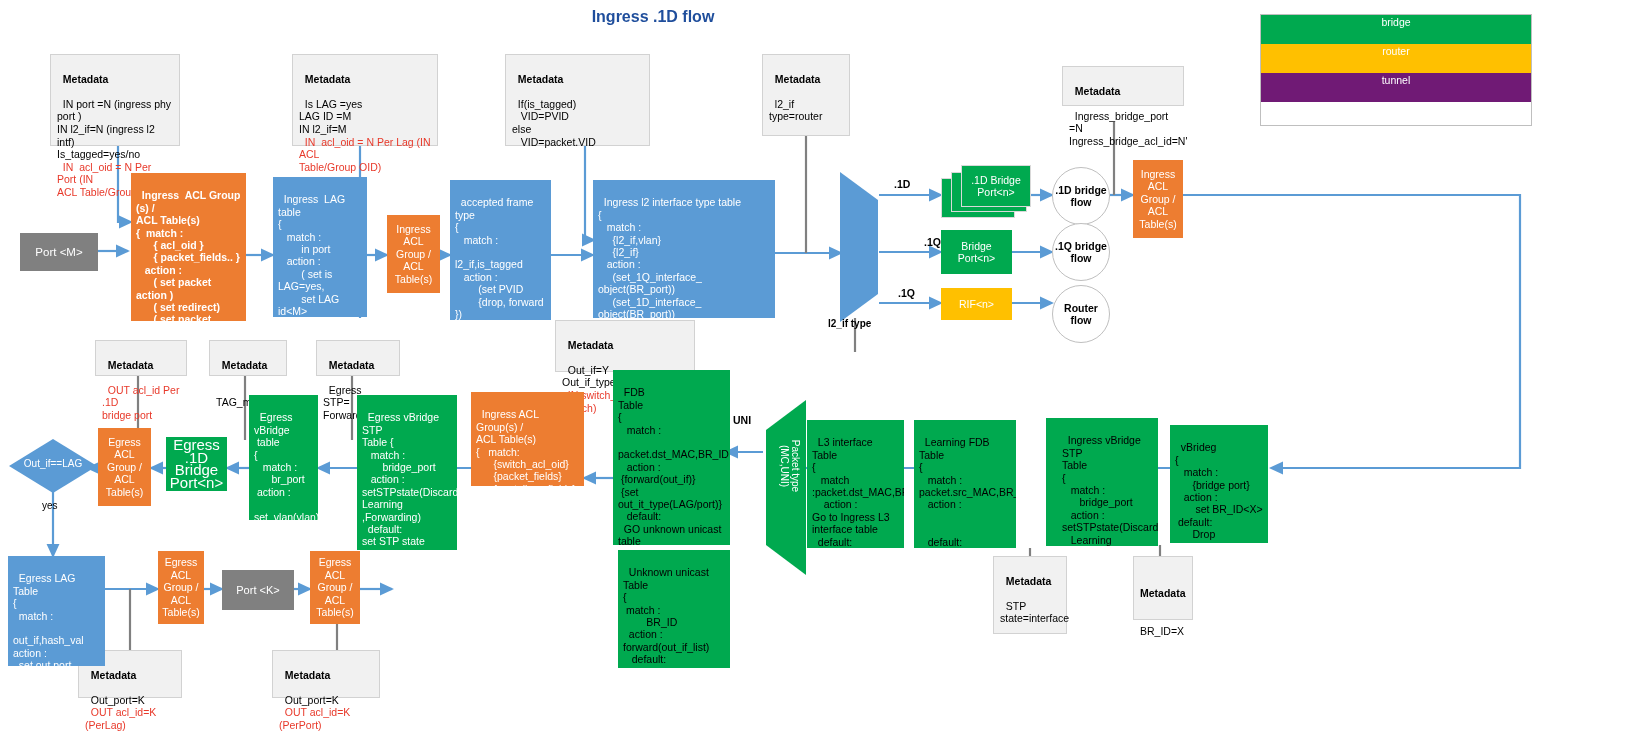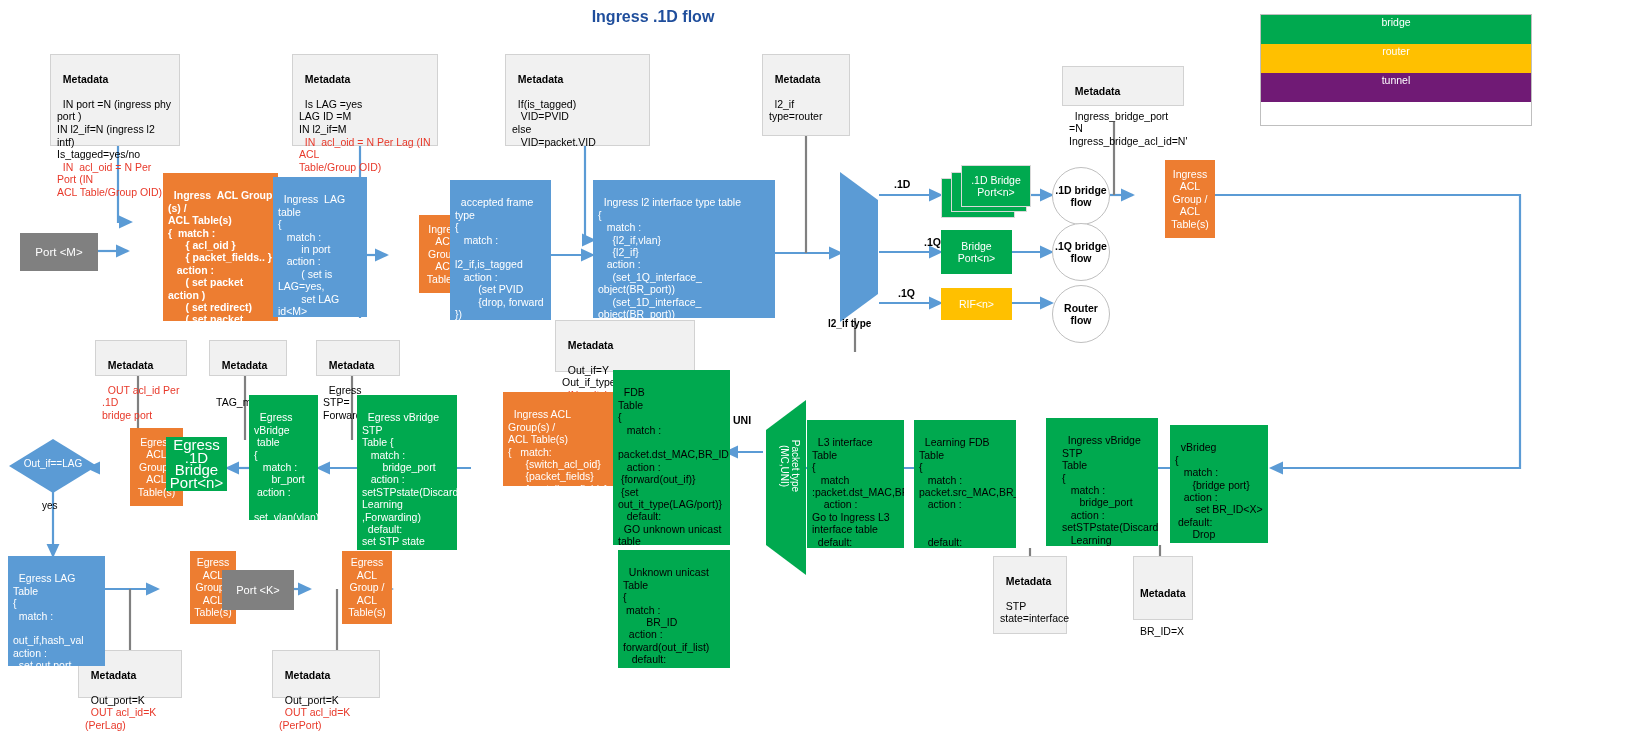--- a/index.html
+++ b/index.html
@@ -14,21 +14,21 @@
   .meta{
     background:#f1f1f1;border:1px solid #d2d2d2;color:#000;
     font-size:10.5px;line-height:12.6px;padding:5px 6px;white-space:pre-wrap;
   }
   .meta b{font-weight:bold;}
   .meta .r{color:#e8392a;}
 
   .proc{color:#ffffff;font-size:10.5px;line-height:12.4px;
         padding:4px 5px;white-space:pre-wrap;overflow:hidden;}
   .blue{background:#5b9bd5;}
-  .orange{background:#ed7d31;margin-left:32px;}
+  .orange{background:#ed7d31;}
   .green{background:#00a94f;}
   .gray{background:#808080;}
   .amber{background:#ffc000;}
 
   .ctr{display:flex;align-items:center;justify-content:center;text-align:center;
        white-space:pre-line;}
 
   .circle{border:1px solid #bfbfbf;border-radius:50%;background:#fff;color:#000;
           font-size:10.5px;font-weight:bold;line-height:12px;
           display:flex;align-items:center;justify-content:center;text-align:center;

